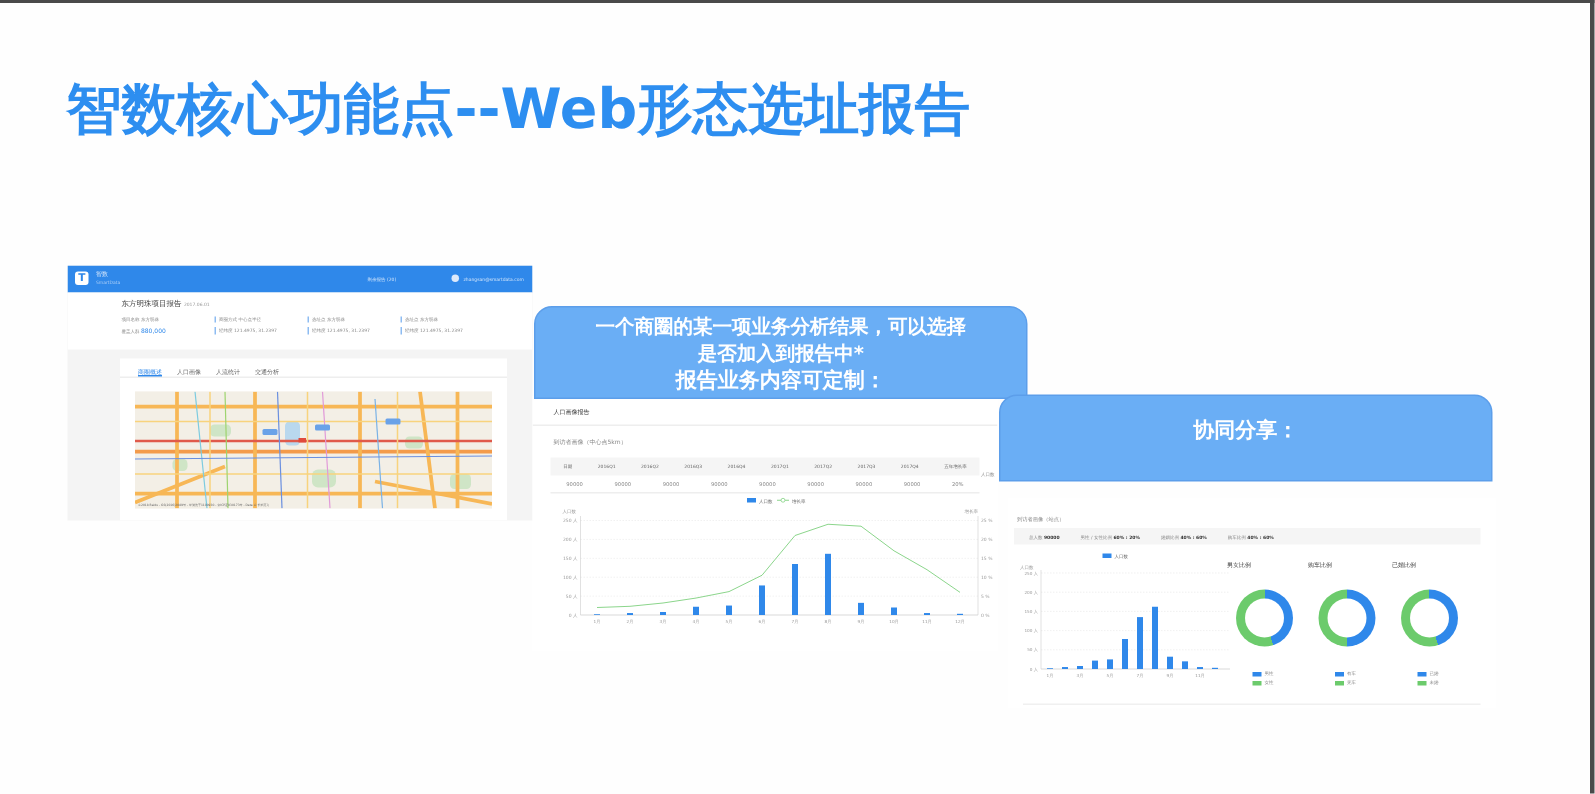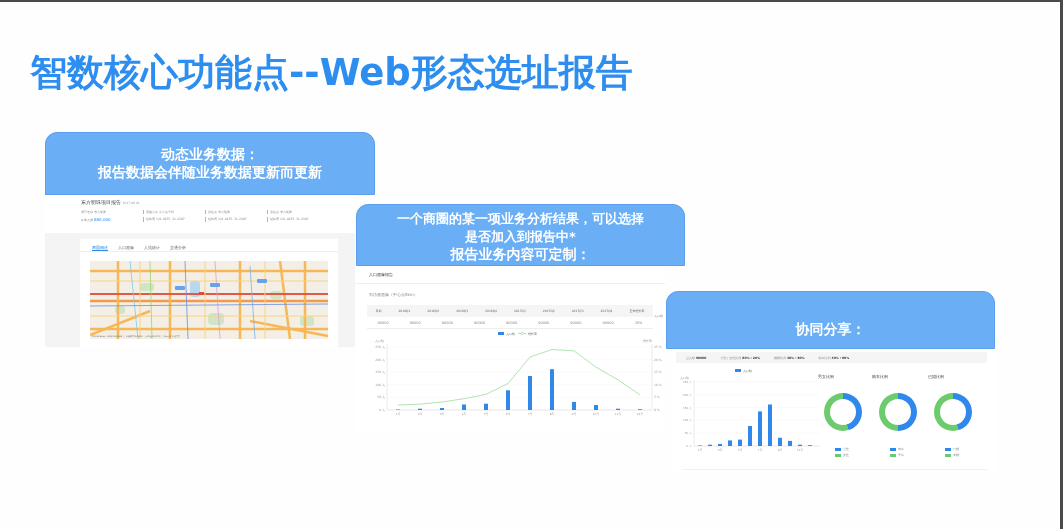--- a/index.html
+++ b/index.html
@@ -1,18 +1,18 @@
 <!DOCTYPE html>
 <html><head>
 <meta charset="utf-8">
 <style>
 *{box-sizing:border-box;margin:0;padding:0}
 html,body{width:1063px;height:529px;overflow:hidden;background:#fefefe;font-family:"DejaVu Sans","Liberation Sans",sans-serif}
 .frame{position:absolute;left:0;top:0;width:1063px;height:529px;border-top:2px solid #4a4a4a;border-right:3px solid #4a4a4a;background:#fefefe}
-.title{position:absolute;left:30px;top:46px;font-size:37px;font-weight:bold;color:#2d8ef0;letter-spacing:0px;white-space:nowrap}
+.title{position:absolute;left:44px;top:46px;font-size:37px;font-weight:bold;color:#2d8ef0;letter-spacing:0px;white-space:nowrap}
 .shot{position:absolute;background:#fff;overflow:hidden}
 .callout{position:absolute;background:#6aaef5;color:#fff;border-radius:12px 12px 0 0;text-align:center;font-weight:bold;border:1px solid #5c9eea;line-height:1.3;z-index:3}
 .tiny{font-size:4px;color:#888;white-space:nowrap}
 
 #s1{left:45px;top:175px;width:310px;height:170px;background:#f4f4f4}
 #s1 .topbar{height:18px;background:#2f88ea;position:relative}
 #s1 .logo{position:absolute;left:5px;top:4px;width:9px;height:9px;background:#fff;border-radius:2px;color:#2f88ea;font-size:7px;text-align:center;line-height:9px;font-weight:bold}
 #s1 .info{background:#fff;height:38px;position:relative;padding:4px 36px}
 #s1 .card{position:absolute;left:35px;top:62px;width:258px;height:108px;background:#fff}
 #s1 .tabs{display:flex;gap:10px;padding:6px 12px 0;font-size:4px;color:#666;border-bottom:1px solid #eee;height:13px}
@@ -110,24 +110,20 @@
               <rect x="120" y="22" width="10" height="4" rx="1"></rect>
               <rect x="167" y="18" width="10" height="4" rx="1"></rect>
             </g>
           <rect x="109" y="31" width="5" height="3" fill="#e04a3b"></rect>
         </svg>
         <span class="tiny" style="position:absolute;left:2px;bottom:1px;font-size:2px;color:#666">©2018 Baidu - GS(2016)2089号 - 甲测资字1100930 - 京ICP证030173号 - Data © 长地万方</span>
       </div>
     </div>
   </div>
 
-  <div class="callout" style="left:45px;top:130px;width:330px;height:63px;padding-top:12px;font-size:14px">
-    <div>动态业务数据：</div>
-    <div>报告数据会伴随业务数据更新而更新</div>
-  </div>
 
   <div class="shot" id="s2">
     <div class="tiny" style="font-size:4px;color:#333;padding:8px 14px 6px;border-bottom:1px solid #eee">人口画像报告</div>
     <div class="tiny" style="font-size:4px;padding:8px 14px 8px">到访者画像（中心点5km）</div>
     <div class="thead tiny" style="font-size:3px;color:#666">
       <span>日期</span>
         <span>2016Q1</span>
         <span>2016Q2</span>
         <span>2016Q3</span>
         <span>2016Q4</span>
@@ -295,17 +291,17 @@
       <div><span class="legend-sw" style="background:#2f88ea"></span><span>有车</span></div>
       <div><span class="legend-sw" style="background:#6ccb6c"></span><span>无车</span></div>
     </div>
     <div class="tiny" style="position:absolute;left:273px;top:114px;font-size:3px;line-height:6px">
       <div><span class="legend-sw" style="background:#2f88ea"></span><span>已婚</span></div>
       <div><span class="legend-sw" style="background:#6ccb6c"></span><span>未婚</span></div>
     </div>
     <div style="position:absolute;left:10px;right:10px;bottom:2px;border-top:1px solid #f0f0f0"></div>
   </div>
 
-  <div class="callout" style="left:666px;top:289px;width:329px;height:58px;padding-top:28px;font-size:13px;line-height:1.4">
+  <div class="callout" style="left:666px;top:261px;width:329px;height:58px;padding-top:14px;font-size:13px;line-height:1.4">
     <div style="font-size:14px">协同分享：</div>
   </div>
 
 </div>
 
 </body></html>

